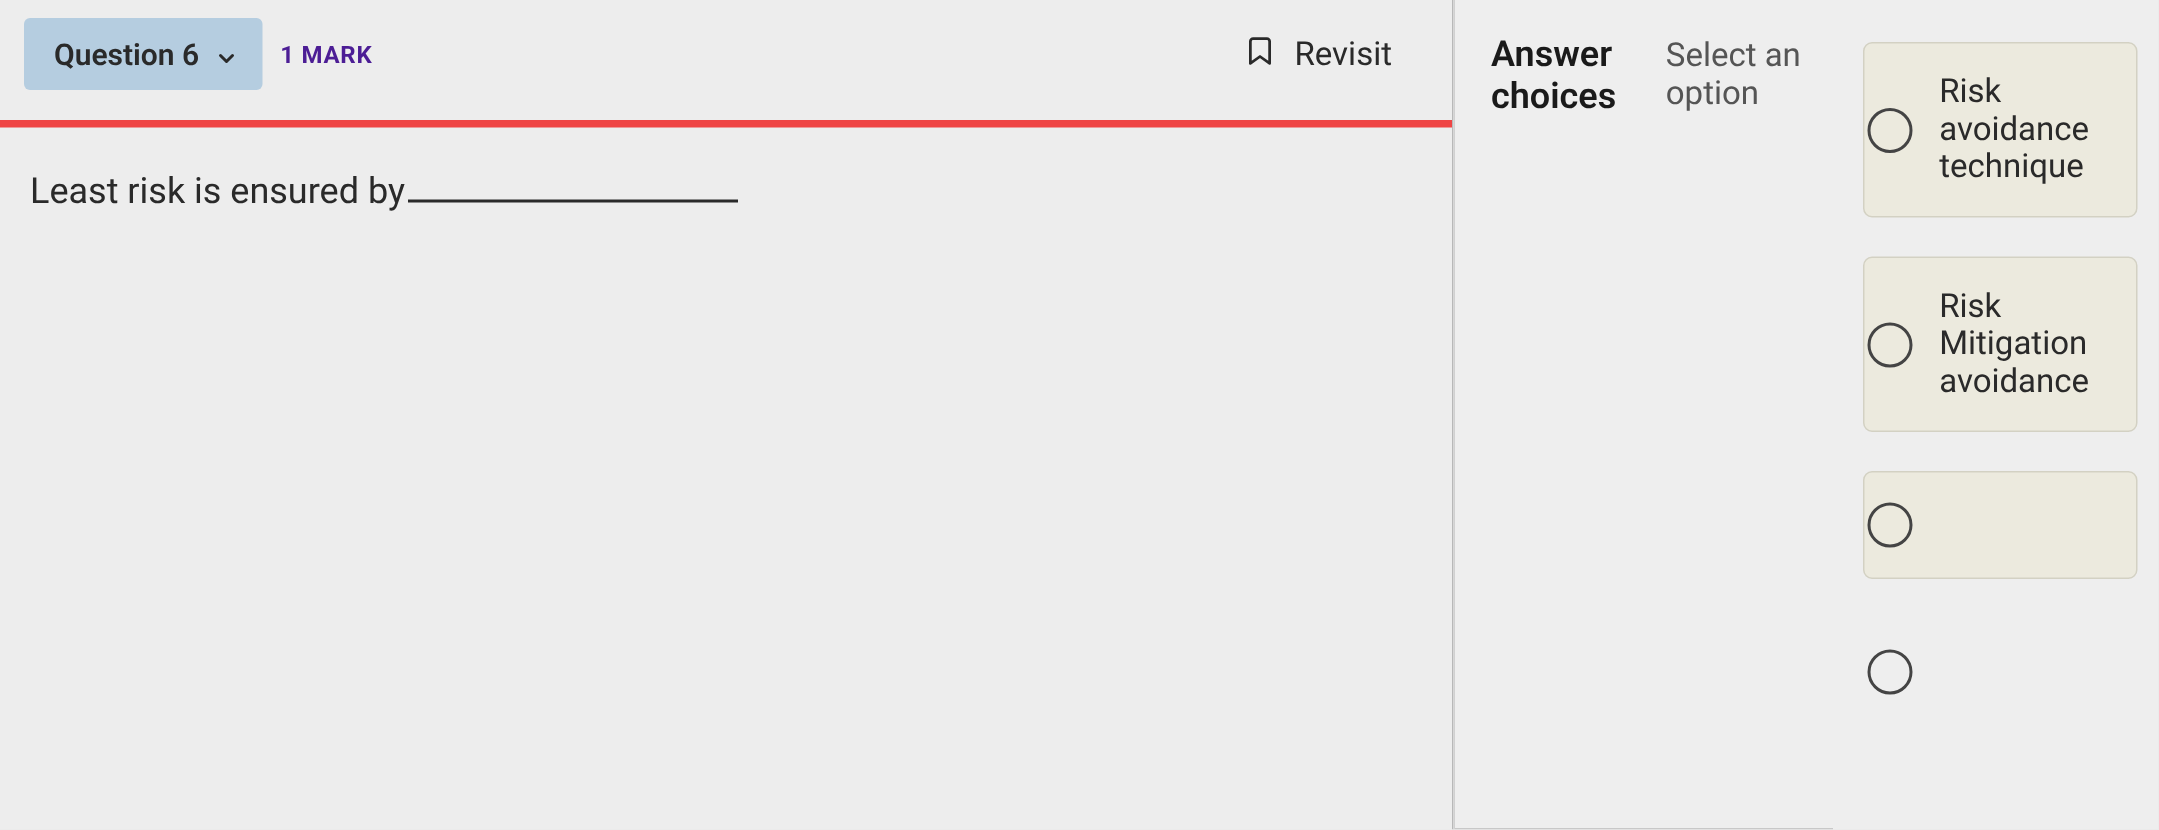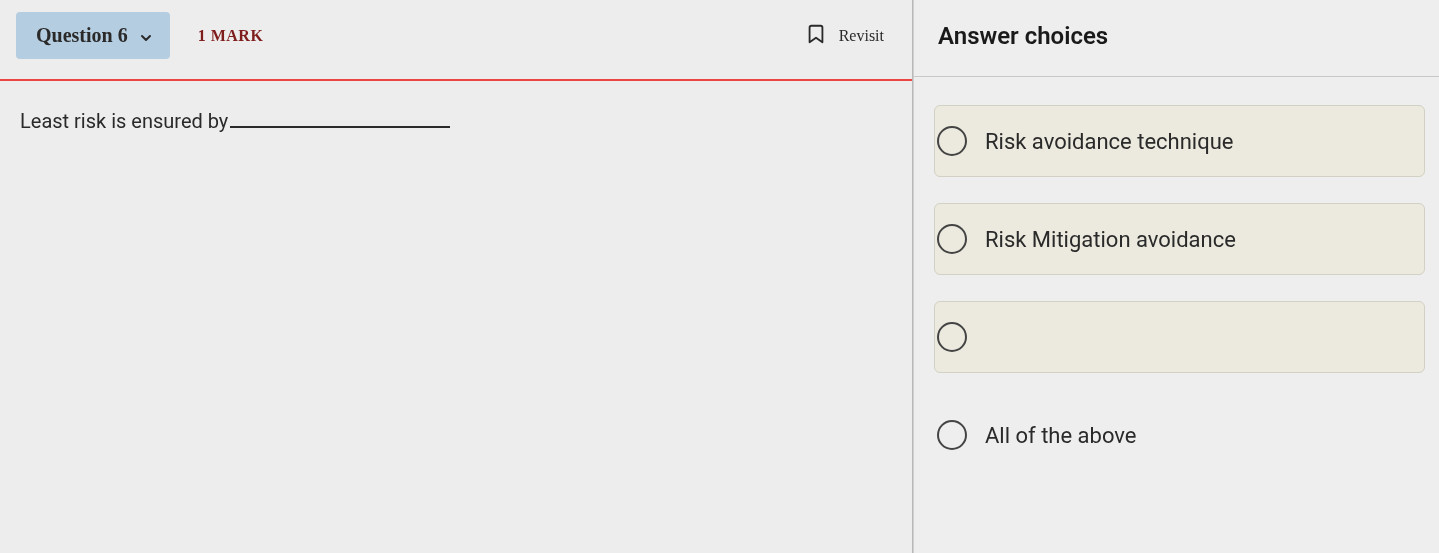--- a/index.html
+++ b/index.html
@@ -18,82 +18,81 @@
     .left-panel {
       flex: 1;
       background: #ededed;
       display: flex;
       flex-direction: column;
       border-right: 1px solid #b8b8b8;
     }
     .header-row {
       display: flex;
       align-items: center;
-      padding: 12px 4px 20px 16px;
-      border-bottom: 2px solid #ef4444;
-      font-family: Liberation Serif, serif;
+      padding: 12px 16px 20px 16px;
+      border-bottom: 5px solid #ef4444;
     }
     .question-chip {
       background: #b5cde0;
       color: #2a2a2a;
       padding: 12px 16px 12px 20px;
       border-radius: 4px;
       display: inline-flex;
       align-items: center;
       font-size: 20px;
       font-weight: 600;
       cursor: pointer;
       gap: 10px;
     }
     .question-chip .chevron {
       width: 16px;
       height: 16px;
       display: inline-block;
     }
     .marks-label {
-      margin-left: 28px;
+      margin-left: 12px;
       font-size: 16px;
       font-weight: 700;
-      color: #7f1d1d;
+      color: #4c1d95;
       letter-spacing: 0.5px;
     }
     .revisit-wrap {
       margin-left: auto;
       margin-right: 24px;
       display: flex;
       align-items: center;
       gap: 12px;
       cursor: pointer;
       color: #2a2a2a;
-      font-size: 16px;
+      font-size: 22px;
     }
     .bookmark-icon {
       width: 22px;
       height: 26px;
     }
     .question-body {
       padding: 28px 20px;
     }
     .question-text {
-      font-size: 20px;
+      font-size: 24px;
       color: #2a2a2a;
       display: inline;
     }
     .blank-line {
       display: inline-block;
       width: 220px;
       border-bottom: 2px solid #2a2a2a;
       vertical-align: baseline;
       margin-left: 2px;
     }
     .right-panel {
-      width: 526px;
+      width: 470px;
       background: #eeeeee;
       display: flex;
-      flex-direction: column;
+      flex-direction: row;
       border-left: 1px solid #d0d0d0;
     }
     .answer-header {
       display: flex;
       align-items: baseline;
       gap: 18px;
       padding: 22px 20px 26px 24px;
       border-bottom: 1px solid #c8c8c8;
     }
     .answer-title {
@@ -159,31 +158,31 @@
     </div>
   </div>
   <div class="question-body">
     <span class="question-text">Least risk is ensured by</span><span class="blank-line"></span>
   </div>
 </div>
 
 <div class="right-panel">
   <div class="answer-header">
     <span class="answer-title">Answer choices</span>
+    <span class="answer-hint">Select an option</span>
   </div>
   <div class="options-wrap">
     <div class="option">
       <span class="radio-circle"></span>
       <span>Risk avoidance technique</span>
     </div>
     <div class="option">
       <span class="radio-circle"></span>
       <span>Risk Mitigation avoidance</span>
     </div>
     <div class="option">
       <span class="radio-circle"></span>
     </div>
     <div class="option">
       <span class="radio-circle"></span>
-      <span>All of the above</span>
     </div>
   </div>
 </div>
 
 </body></html>

